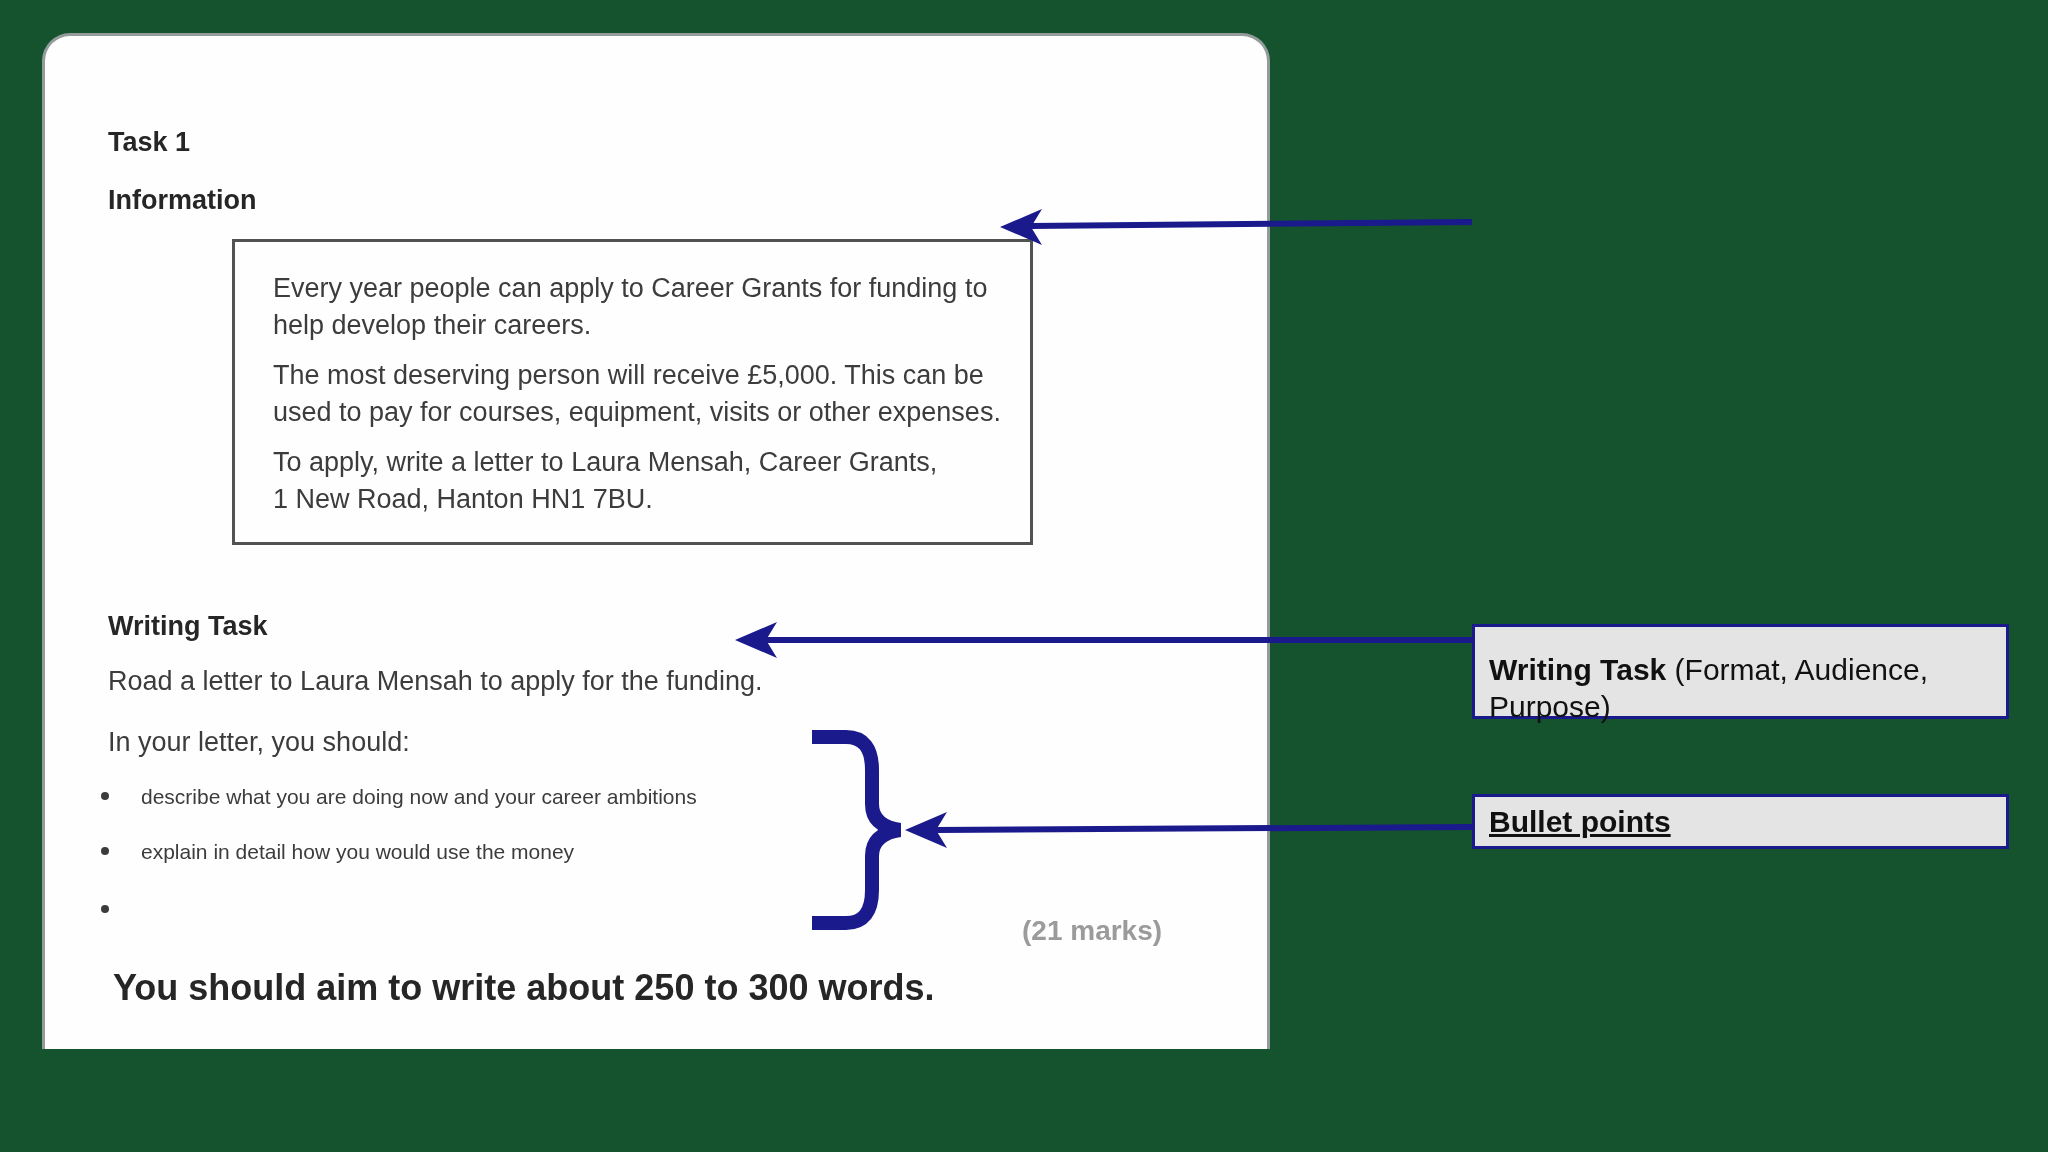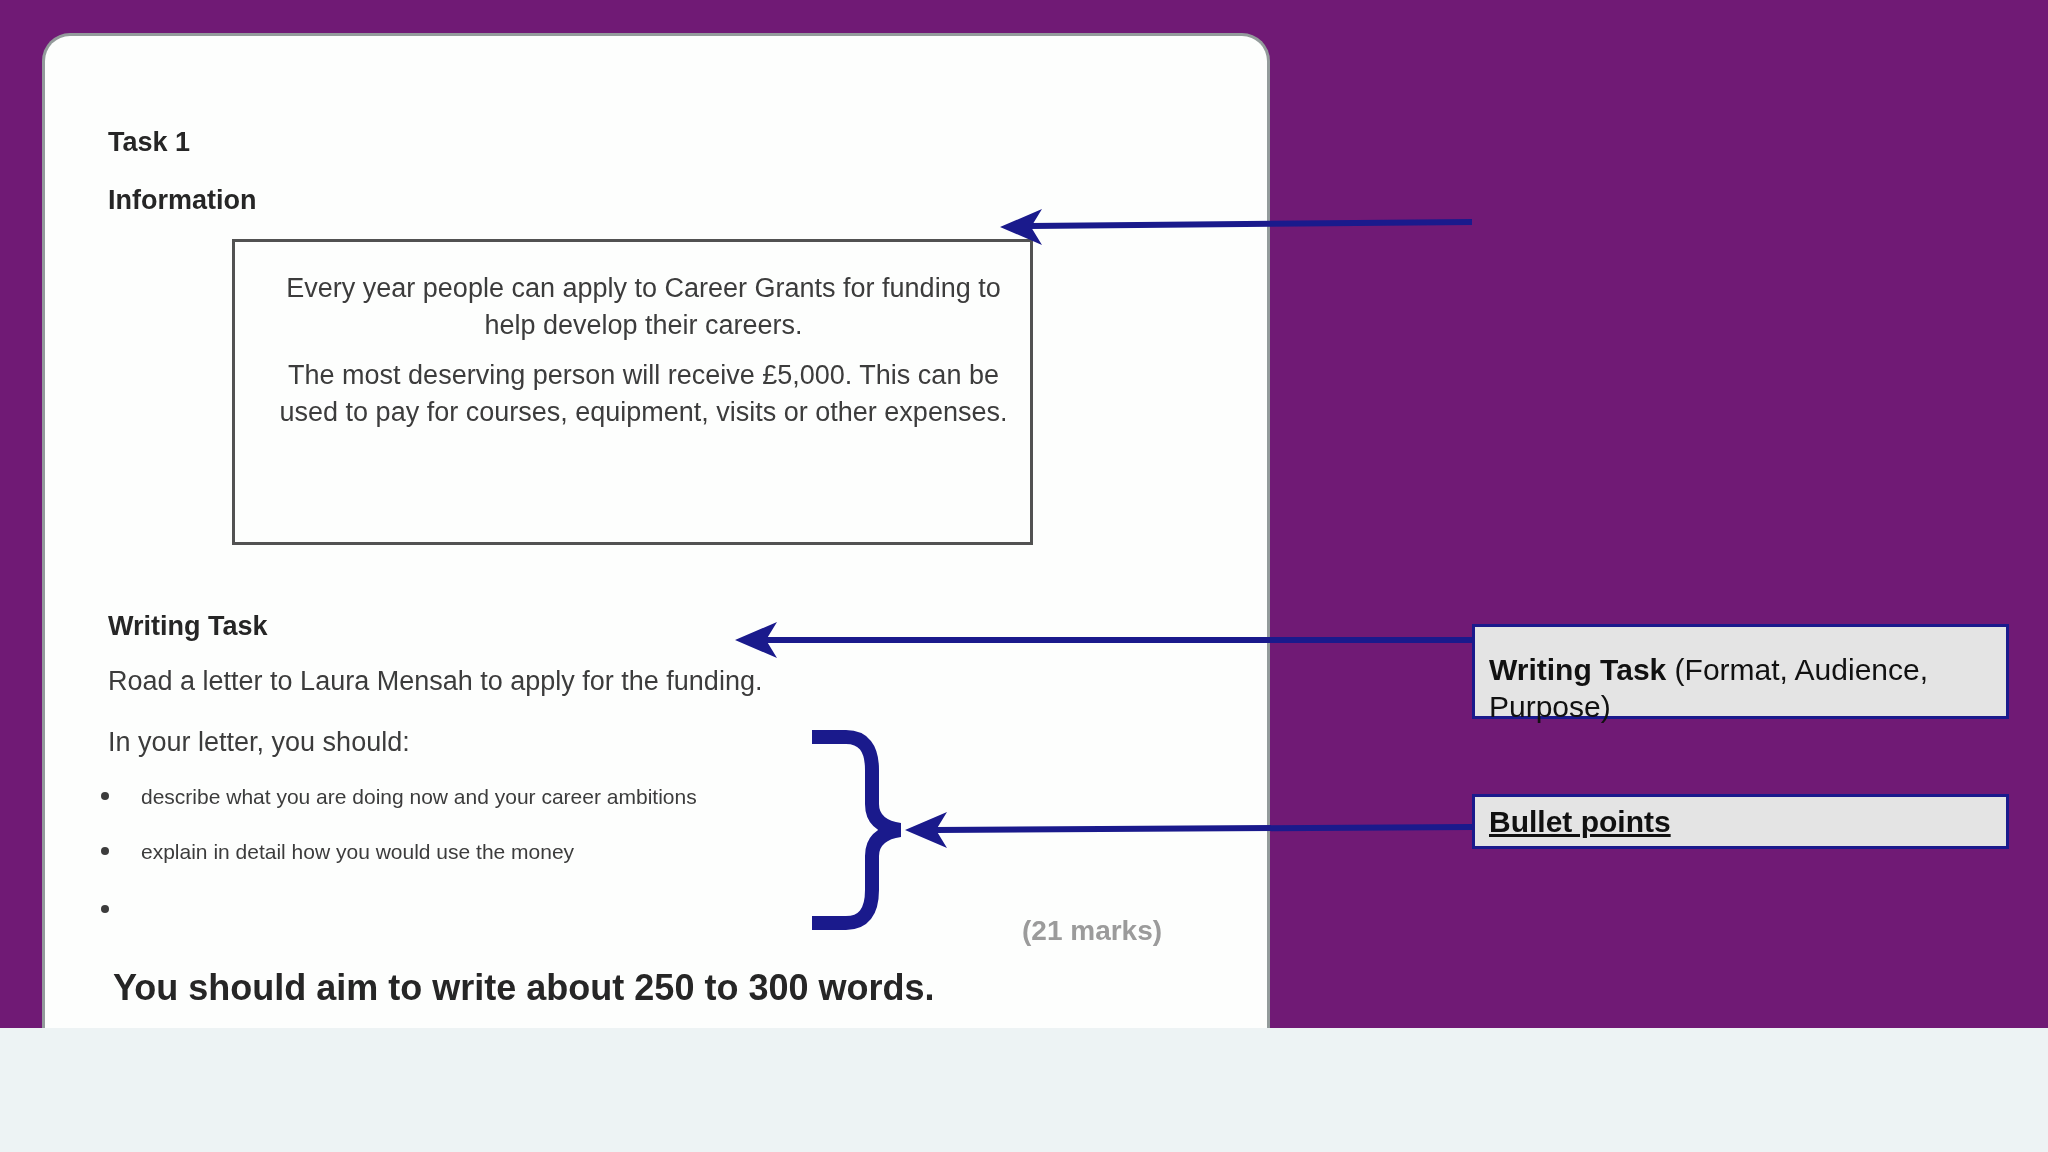--- a/index.html
+++ b/index.html
@@ -3,22 +3,22 @@
 <meta charset="utf-8">
 <style>
   html, body { margin: 0; padding: 0; }
   body {
     font-family: "Liberation Sans", "DejaVu Sans", sans-serif;
     background: #edf3f4;
   }
   .stage {
     position: relative;
     width: 2048px;
-    height: 1028px;
-    background: #701a75;
+    height: 1152px;
+    background: #14532d;
     overflow: hidden;
   }
   
   .panel {
     position: absolute;
     left: 42px; top: 33px;
     width: 1228px; height: 1016px;
     background: #fdfefd;
     border: 3px solid #939b9b;
     border-bottom: none;
@@ -59,21 +59,21 @@
     background: #fdfefd;
   }
   .info-box p {
     margin: 0 0 13px 0;
     padding: 0;
     color: #3c3c3c;
     font-size: 27px;
     line-height: 37px;
     white-space: pre;
   }
-  .info-box .inner { padding: 28px 16px 0 38px; text-align: center; }
+  .info-box .inner { padding: 28px 16px 0 38px; }
   
   .bullet-list { position: absolute; left: 0; top: 0; }
   .bullet-item {
     position: absolute;
     left: 56px;
     white-space: pre;
     color: #3c3c3c;
     font-size: 21px;
     line-height: 37px;
   }
@@ -126,20 +126,22 @@
     <div class="doc-text doc-bold task-title" style="position:absolute;">Task 1</div>
 
     <div class="doc-text doc-bold info-heading">Information</div>
 
     <div class="info-box">
       <div class="inner">
         <p>Every year people can apply to Career Grants for funding to
 help develop their careers.</p>
         <p>The most deserving person will receive £5,000. This can be
 used to pay for courses, equipment, visits or other expenses.</p>
+        <p>To apply, write a letter to Laura Mensah, Career Grants,
+1 New Road, Hanton HN1 7BU.</p>
       </div>
     </div>
 
     <div class="doc-text doc-bold writing-heading">Writing Task</div>
 
     <div class="doc-text task-instruction">Road a letter to Laura Mensah to apply for the funding.</div>
 
     <div class="doc-text letter-intro">In your letter, you should:</div>
 
     <div class="bullet-list">

